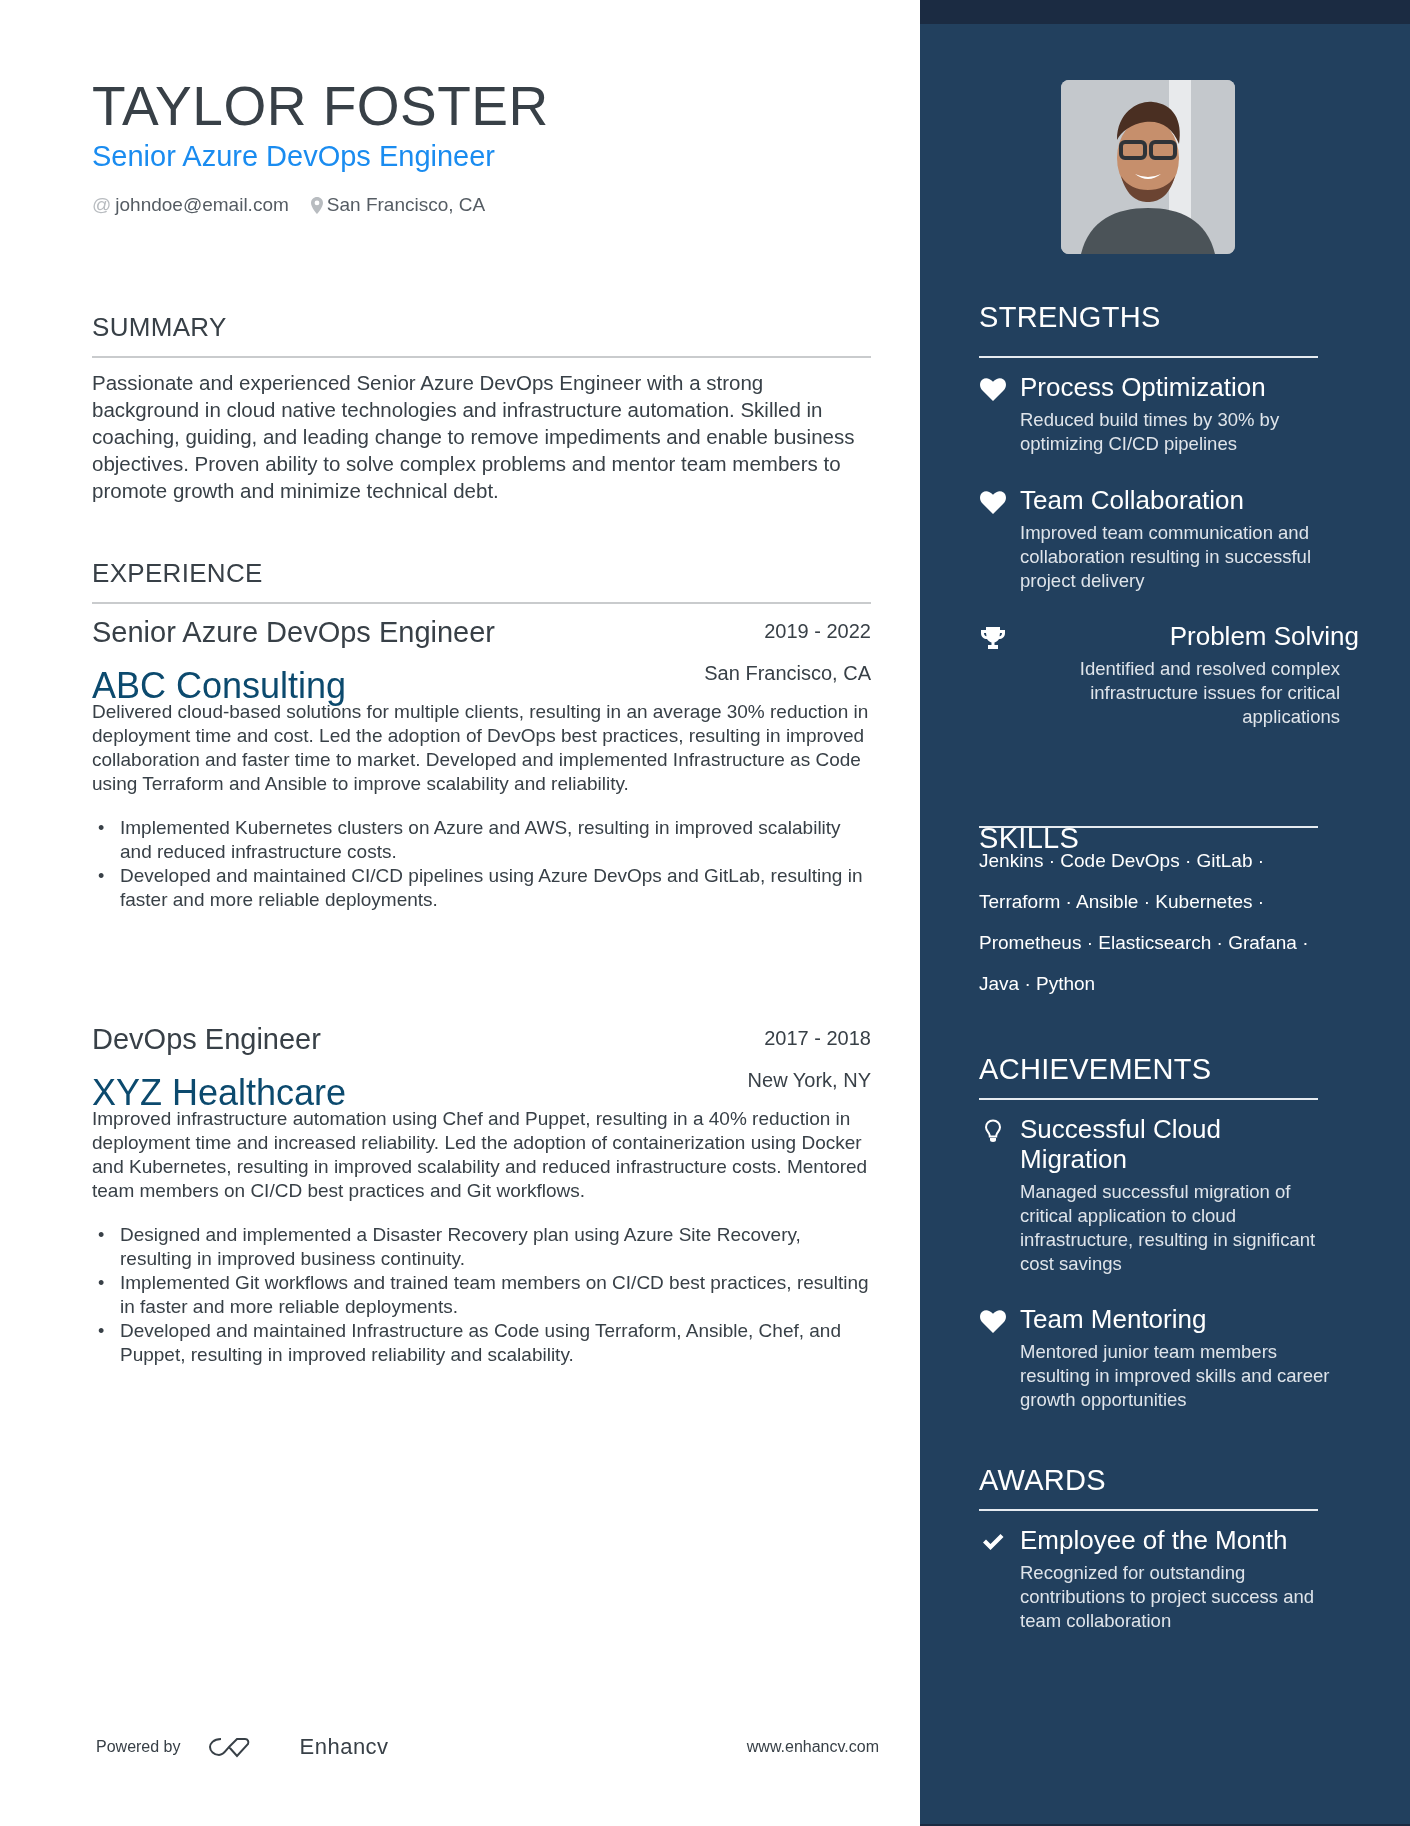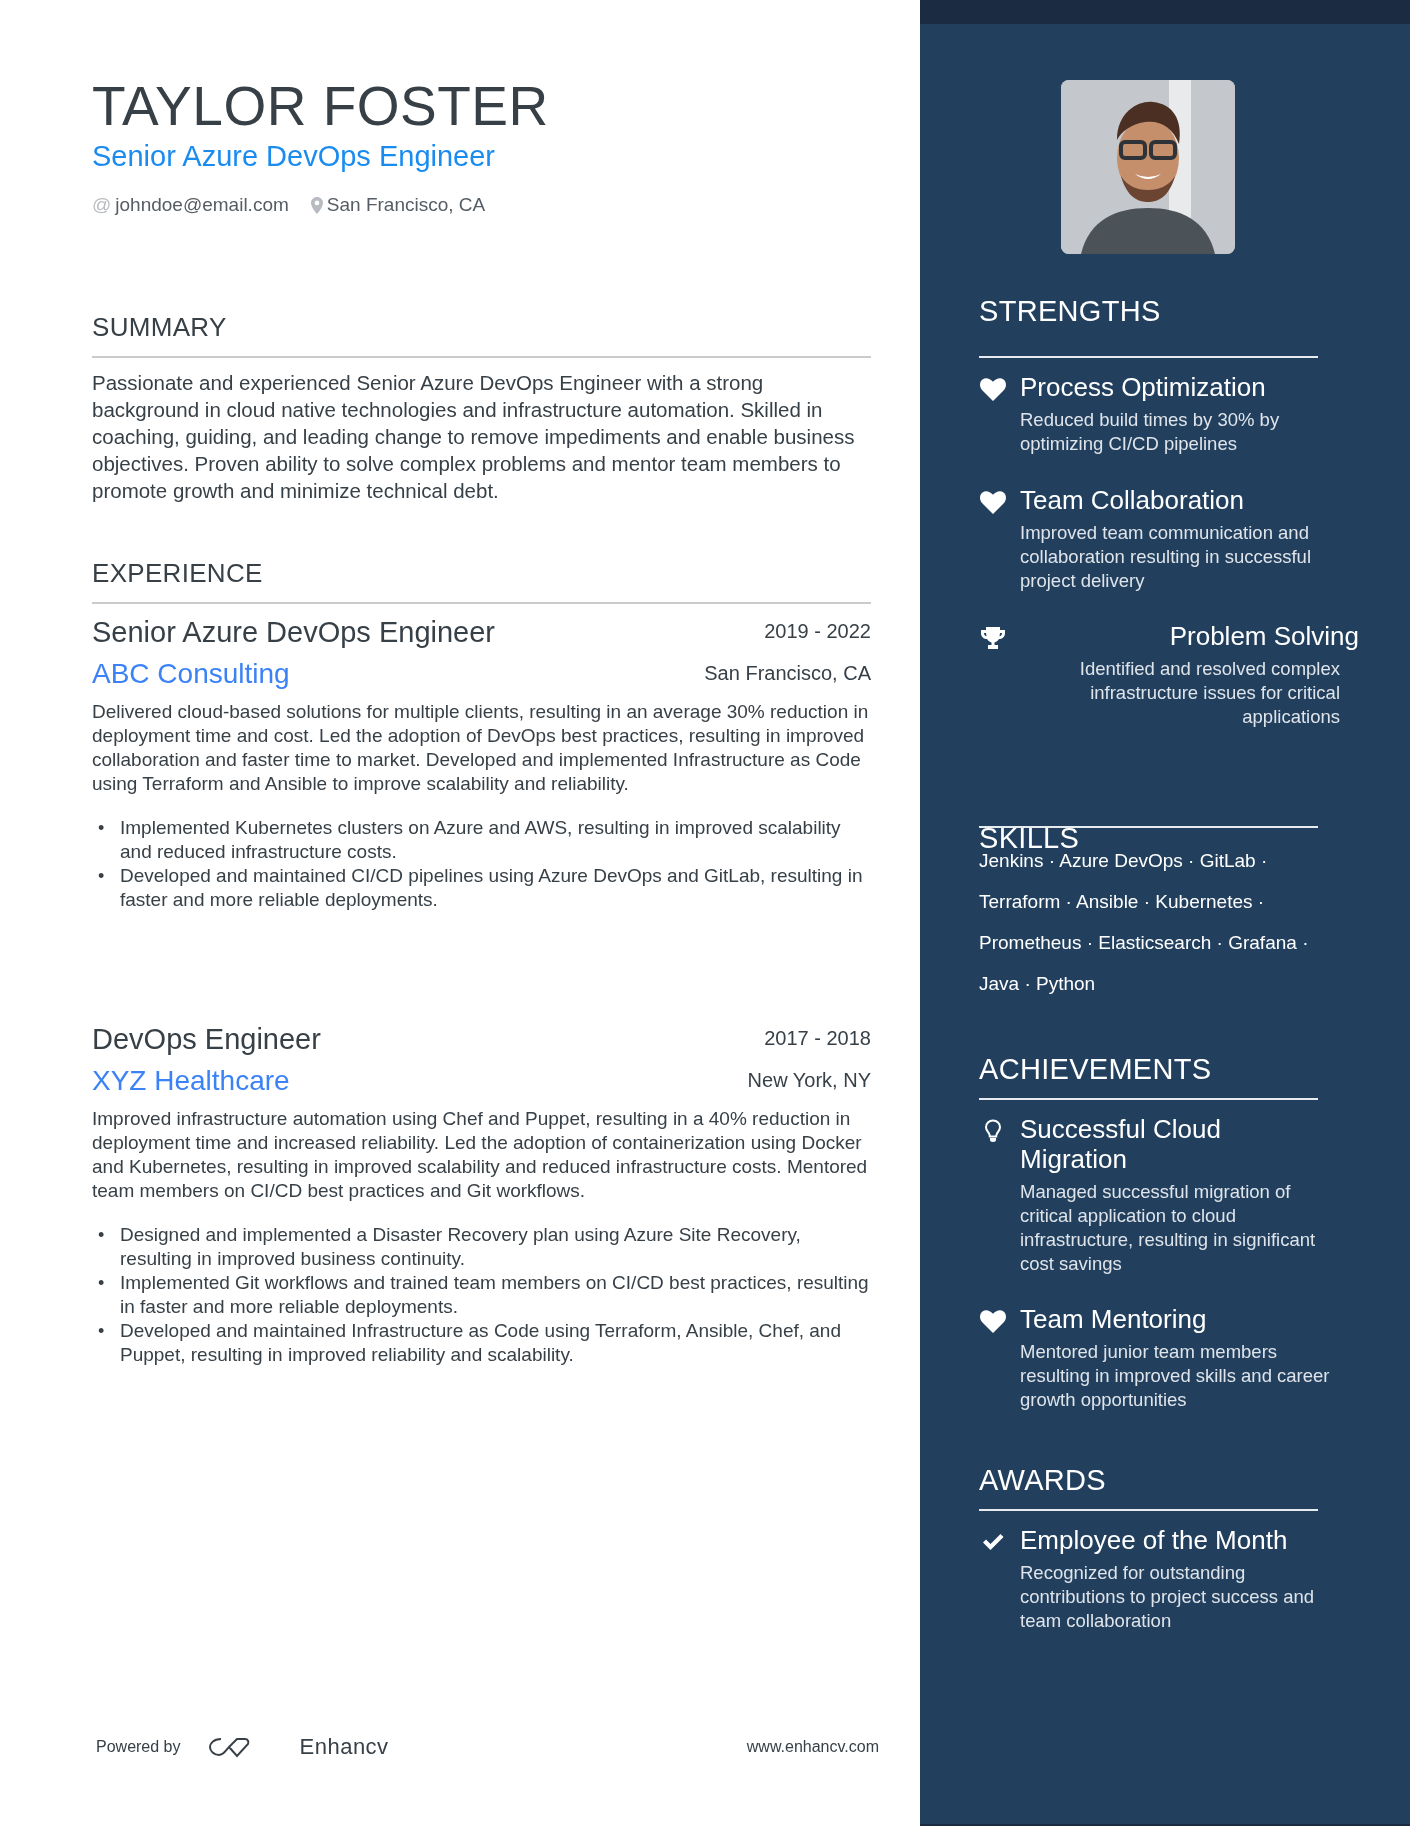--- a/index.html
+++ b/index.html
@@ -20,21 +20,21 @@
 
   
   .section-title { position: absolute; left: 0; font-size: 26px; color: #384047; line-height: 34px; letter-spacing: 0.3px; }
   .divider { position: absolute; left: 0; width: 779px; height: 2px; background: #c9cbcd; }
   .summary-text { position: absolute; top: 369px; left: 0; width: 779px; font-size: 20.5px; line-height: 27px; color: #384047; }
 
   .job { position: absolute; left: 0; width: 779px; }
   .job-row { position: relative; height: 42px; }
   .job-title { position: absolute; left: 0; top: 0; font-size: 29px; color: #384047; line-height: 36px; white-space: nowrap; }
   .job-date { position: absolute; right: 0; top: 4px; font-size: 20px; color: #384047; line-height: 26px; margin-left: 8px; }
-  .job-company { position: absolute; left: 0; top: 0; font-size: 28px; color: #3b82f6; line-height: 36px; white-space: nowrap; }
+  .job-company { position: absolute; left: 0; top: 12px; font-size: 36px; color: #0c4a6e; line-height: 36px; white-space: nowrap; }
   .job-loc { position: absolute; right: 0; top: 4px; font-size: 20px; color: #384047; line-height: 26px; }
   .job-desc { font-size: 19px; line-height: 24px; color: #384047; margin-top: 2px; }
   .job-bullets { list-style: none; margin-top: 20px; }
   .job-bullets li { position: relative; padding-left: 28px; font-size: 19px; line-height: 24px; color: #384047; }
   .job-bullets li::before { content: "•"; position: absolute; left: 6px; top: 0; font-size: 18px; color: #384047; }
 
   
   .footer { position: absolute; top: 1732px; left: 4px; width: 783px; height: 30px; display: flex; align-items: center; }
   .powered { font-size: 16px; color: #384047; }
   .enhancv-logo { display: flex; align-items: center; margin-left: 26px; gap: 41px; }
@@ -136,21 +136,21 @@
       <path d="M20 174 C28 140 55 128 87 128 C119 128 146 140 154 174 Z" fill="#4b5358"></path>
       <ellipse cx="87" cy="78" rx="31" ry="40" fill="#c68f6c"></ellipse>
       <path d="M56 60 C56 30 80 20 92 22 C112 24 122 40 118 64 C112 48 100 40 84 42 C70 44 60 52 56 60 Z" fill="#4a2f22"></path>
       <path d="M60 96 C66 118 78 122 87 122 C96 122 108 118 114 96 C108 106 98 110 87 110 C76 110 66 106 60 96 Z" fill="#6b4432"></path>
       <rect x="60" y="62" width="24" height="16" rx="4" fill="none" stroke="#2f3338" stroke-width="4"></rect>
       <rect x="90" y="62" width="24" height="16" rx="4" fill="none" stroke="#2f3338" stroke-width="4"></rect>
       <path d="M74 94 Q87 104 100 94 Q87 100 74 94 Z" fill="#ffffff"></path>
     </svg>
   </div>
 
-  <div class="s-title" style="top:294px;">STRENGTHS</div>
+  <div class="s-title" style="top:300px;">STRENGTHS</div>
   <div class="s-divider" style="top:356px;"></div>
 
   <div class="s-item" style="top:372px;">
     <span class="ico">
       <svg width="26" height="23" viewBox="0 0 26 23">
           <path d="M13 23 L2.5 12.5 C-0.8 9.2 -0.8 4 2.5 1.5 C5.5 -0.8 9.5 0 13 3.8 C16.5 0 20.5 -0.8 23.5 1.5 C26.8 4 26.8 9.2 23.5 12.5 Z" fill="#ffffff"></path>
         </svg>
     </span>
     <div class="s-item-title">Process Optimization</div>
     <div class="s-item-desc">Reduced build times by 30% by optimizing CI/CD pipelines</div>
@@ -172,21 +172,21 @@
           <path d="M6 1 H20 V4 H25 V7 C25 11 22 13 19 13 C18 15 16 16 14.5 16.5 V19 H18 V23 H8 V19 H11.5 V16.5 C10 16 8 15 7 13 C4 13 1 11 1 7 V4 H6 Z M4 7 C4 9 5 10 6.5 10.3 L6 7 Z M22 7 H20 L19.5 10.3 C21 10 22 9 22 7 Z" fill="#ffffff"></path>
         </svg>
     </span>
     <div class="s-item-title">Problem Solving</div>
     <div class="s-item-desc">Identified and resolved complex infrastructure issues for critical applications</div>
   </div>
 
   <div class="s-title" style="top:780px;margin-top:41px;">SKILLS</div>
   <div class="s-divider" style="top:826px;"></div>
   <div class="skills">
-    <div class="skill-line">Jenkins · Azure DevOps · GitLab ·</div>
+    <div class="skill-line">Jenkins · Code DevOps · GitLab ·</div>
     <div class="skill-line">Terraform · Ansible · Kubernetes ·</div>
     <div class="skill-line">Prometheus · Elasticsearch · Grafana ·</div>
     <div class="skill-line">Java · Python</div>
   </div>
 
   <div class="s-title" style="top:1052px;">ACHIEVEMENTS</div>
   <div class="s-divider" style="top:1098px;"></div>
 
   <div class="s-item" style="top:1114px;">
     <span class="ico">

